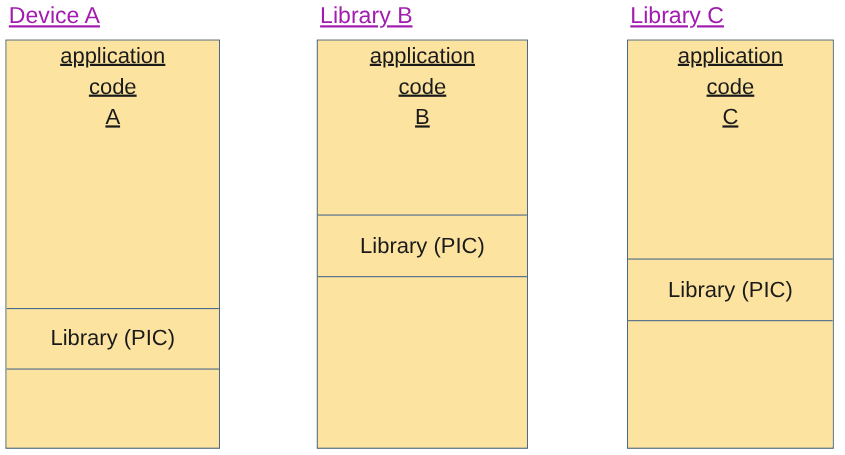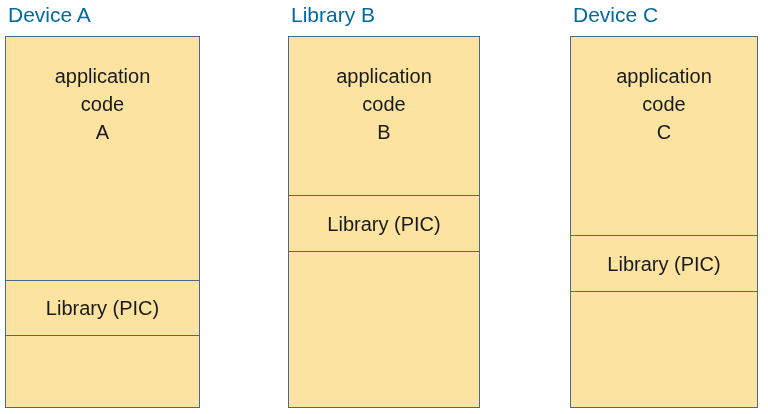--- a/index.html
+++ b/index.html
@@ -25,21 +25,22 @@
     position: absolute;
     top: 0;
   }
   .device-title {
     position: absolute;
     top: 1px;
     left: 3px;
     font-size: 21px;
     line-height: 28px;
     white-space: nowrap;
-    color: #0369a1;
+    color: #a21caf;
+    text-decoration: underline;
   }
   .device-box {
     position: absolute;
     box-sizing: border-box;
     border: 1.5px solid #4a6a8a;
     background: #fce3a0;
   }
   .segment {
     position: absolute;
     left: 0;
@@ -55,21 +56,21 @@
     border-top: 1.5px solid #4a6a8a;
   }
   .seg-text {
     font-size: 20px;
     line-height: 28px;
     color: #1a1a1a;
     white-space: pre-line;
   }
   .seg-app .seg-text {
     align-self: flex-start;
-    margin-top: 25px;
+    text-decoration: underline;
   }
   
   #group-a { left: 5px; width: 195px; }
   #box-a { left: 0; top: 36px; width: 195px; height: 372px; }
   #a-seg-app   { top: 0px;   height: 243px; }
   #a-seg-lib   { top: 243px; height: 55px; }
   #a-seg-free  { top: 298px; height: 71px; }
   
   #group-b { left: 288px; width: 192px; }
   #box-b { left: 0; top: 36px; width: 192px; height: 372px; }
@@ -116,21 +117,21 @@
       <div class="segment divided" id="b-seg-lib">
         <span class="seg-text">Library (PIC)</span>
       </div>
       <div class="segment divided" id="b-seg-free">
         <span class="seg-text"></span>
       </div>
     </div>
   </div>
 
   <div class="device-group" id="group-c">
-    <div class="device-title">Device C</div>
+    <div class="device-title">Library C</div>
     <div class="device-box" id="box-c">
       <div class="segment seg-app" id="c-seg-app">
         <span class="seg-text">application
 code
 C</span>
       </div>
       <div class="segment divided" id="c-seg-lib">
         <span class="seg-text">Library (PIC)</span>
       </div>
       <div class="segment divided" id="c-seg-free">

